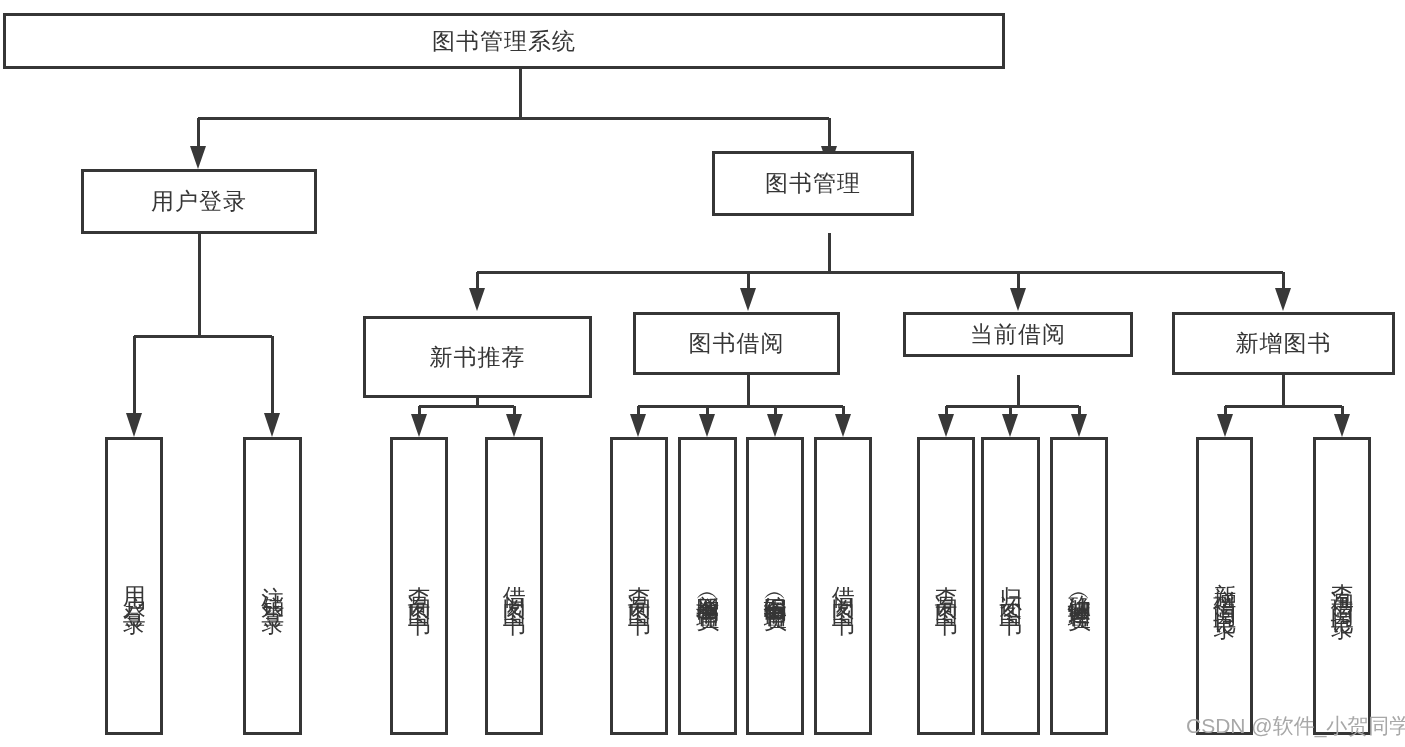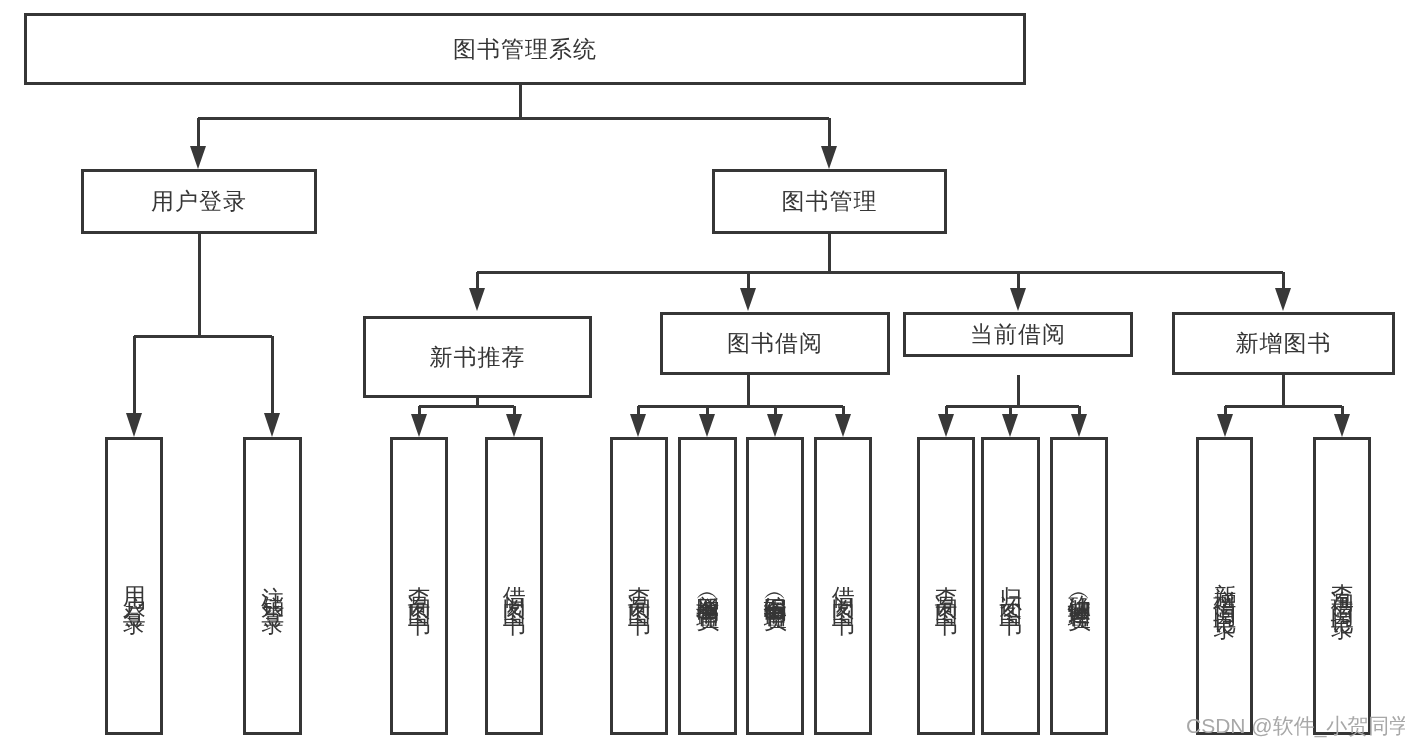--- a/index.html
+++ b/index.html
@@ -78,35 +78,35 @@
       <polygon points="767,414 783,414 775,437"></polygon>
       <polygon points="835,414 851,414 843,437"></polygon>
       <polygon points="938,414 954,414 946,437"></polygon>
       <polygon points="1002,414 1018,414 1010,437"></polygon>
       <polygon points="1071,414 1087,414 1079,437"></polygon>
       <polygon points="1217,414 1233,414 1225,437"></polygon>
       <polygon points="1334,414 1350,414 1342,437"></polygon>
     </g>
   </svg>
 
-  <div class="node root" style="left:24px; top:13px; width:1002px; height:72px">
+  <div class="node root" style="left:3px; top:13px; width:1002px; height:56px">
     <span>图书管理系统</span>
   </div>
 
   <div class="node" style="left:81px; top:169px; width:236px; height:65px">
     <span>用户登录</span>
   </div>
-  <div class="node" style="left:712px; top:169px; width:235px; height:65px">
+  <div class="node" style="left:712px; top:151px; width:202px; height:65px">
     <span>图书管理</span>
   </div>
 
   <div class="node" style="left:363px; top:316px; width:229px; height:82px">
     <span>新书推荐</span>
   </div>
-  <div class="node" style="left:660px; top:312px; width:230px; height:63px">
+  <div class="node" style="left:633px; top:312px; width:207px; height:63px">
     <span>图书借阅</span>
   </div>
   <div class="node" style="left:903px; top:312px; width:230px; height:45px">
     <span>当前借阅</span>
   </div>
   <div class="node" style="left:1172px; top:312px; width:223px; height:63px">
     <span>新增图书</span>
   </div>
 
   <div class="node" style="left:105px; top:437px; width:58px; height:298px">

